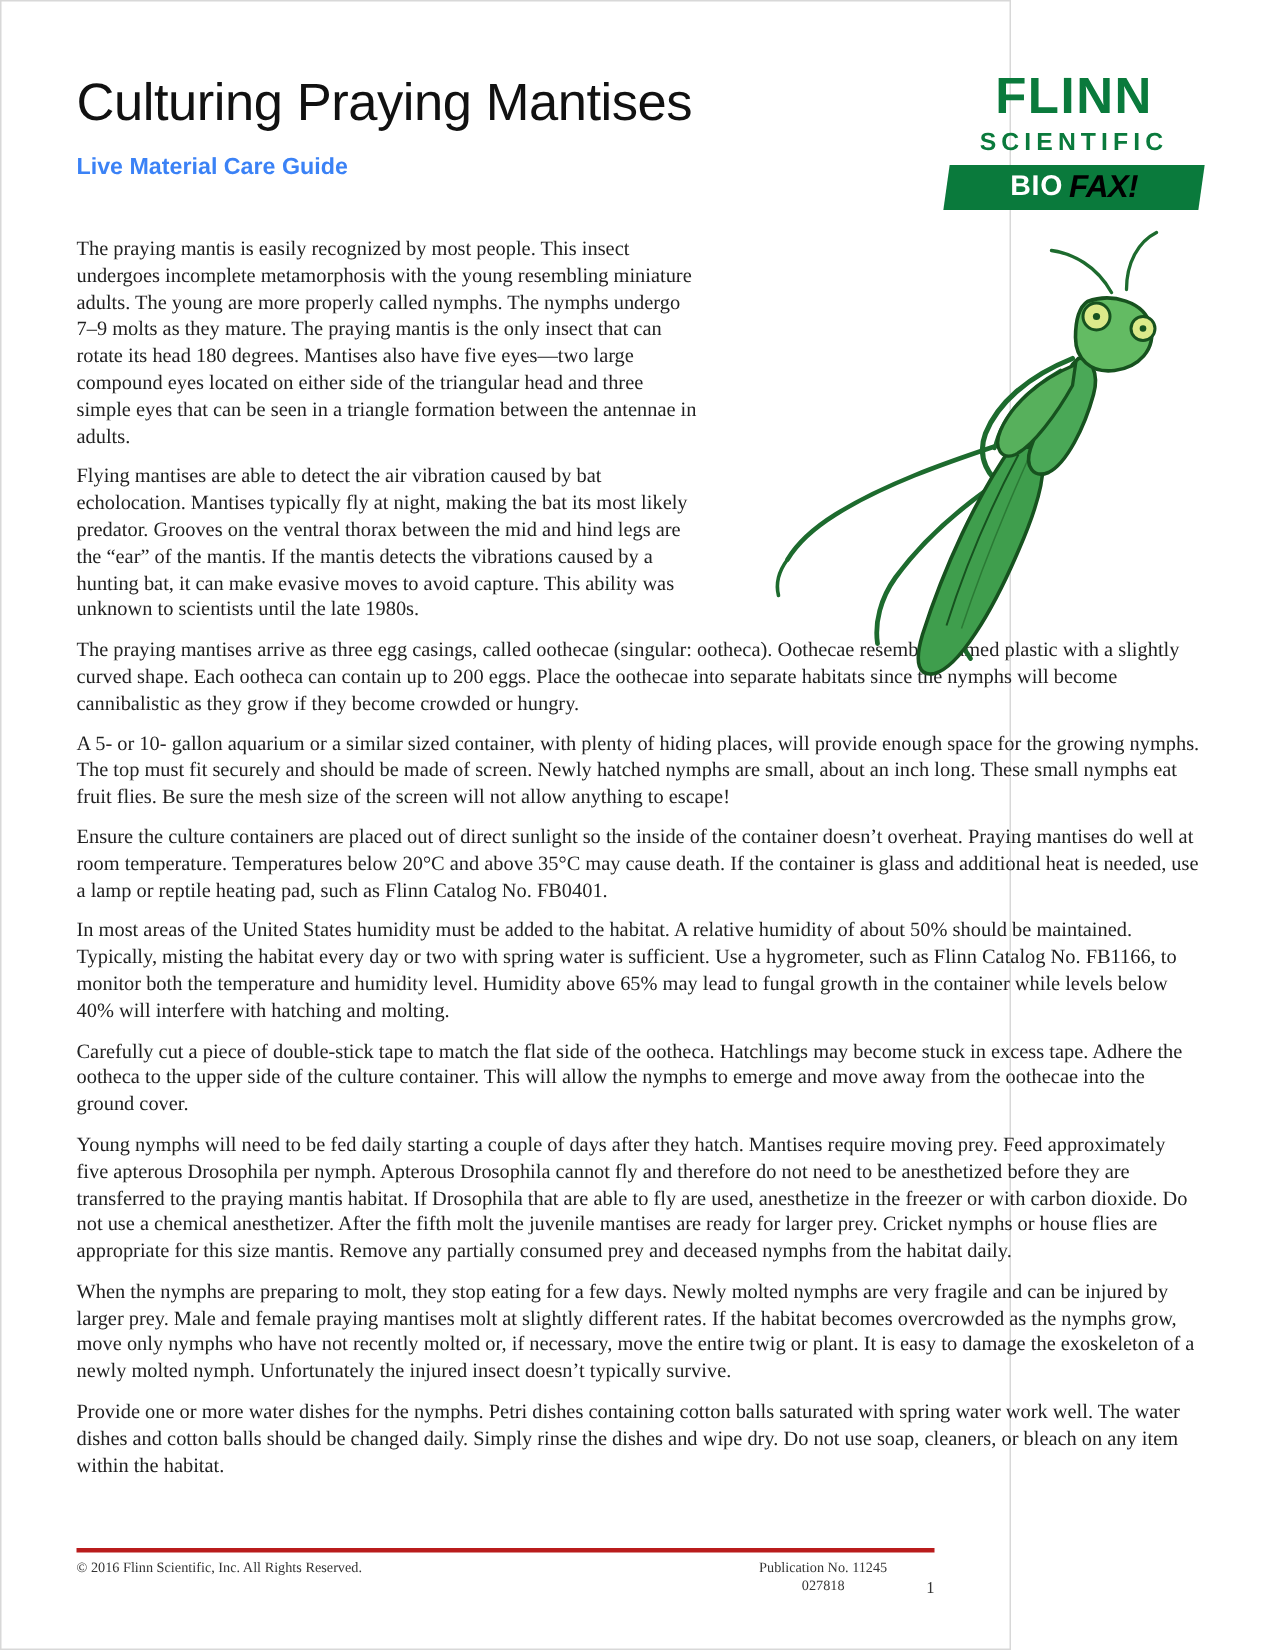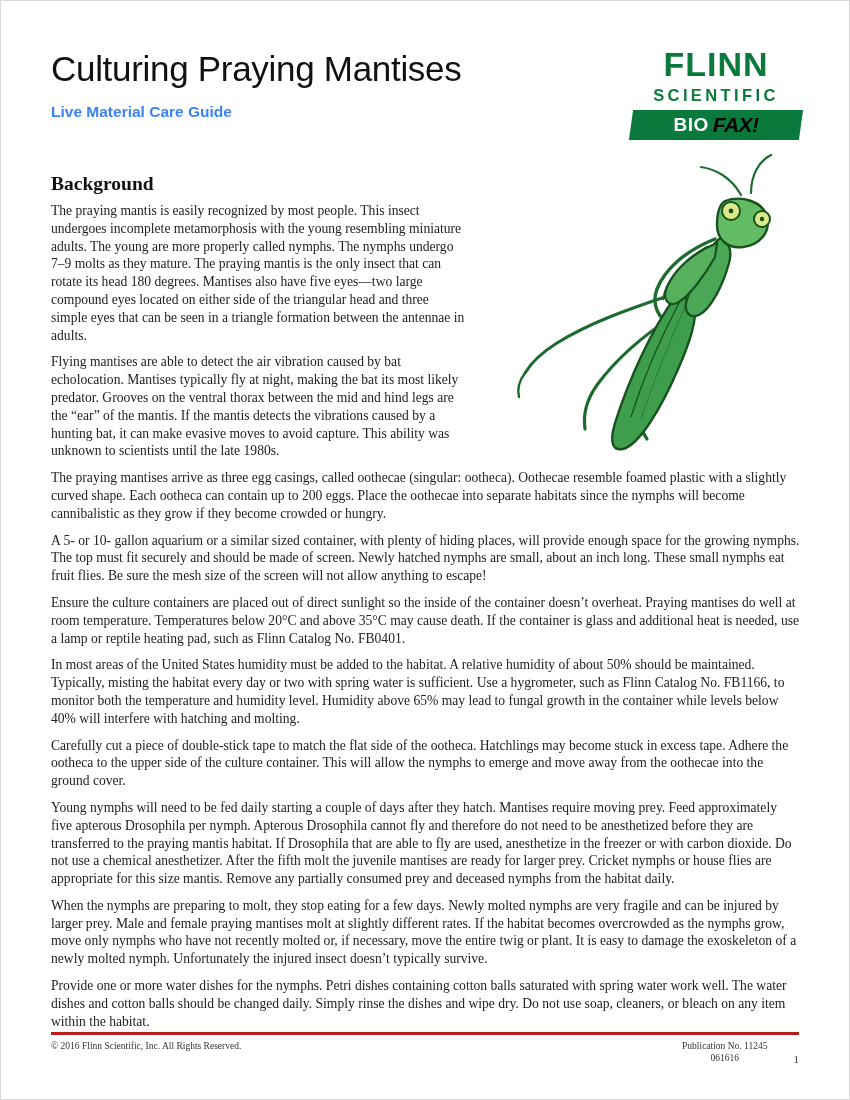--- a/index.html
+++ b/index.html
@@ -11,21 +11,21 @@
     height: 1100px;
     background: #ffffff;
     font-family: "Liberation Serif", serif;
     color: #1a1a1a;
     position: relative;
     overflow: hidden;
   }
   .page {
     position: absolute;
     left: 0; top: 0;
-    width: 850px;
+    width: 674px;
     height: 1100px;
     box-sizing: border-box;
     border: 1px solid #d8d8d8;
     background: #fff;
   }
   .content {
     position: absolute;
     left: 50px;
     top: 38px;
     width: 750px;
@@ -219,21 +219,20 @@
 
         <circle cx="252" cy="64" r="9" fill="#dcea8a" stroke="#17521f" stroke-width="2"></circle>
         <circle cx="283" cy="72" r="8" fill="#dcea8a" stroke="#17521f" stroke-width="2"></circle>
         <circle cx="252" cy="64" r="2.4" fill="#17521f"></circle>
         <circle cx="283" cy="72" r="2.2" fill="#17521f"></circle>
 
         <path d="M238 96 C214 106 196 122 188 140 C183 152 189 160 198 156 C210 150 226 128 236 110 Z" fill="#57b05c" stroke="#17521f" stroke-width="2.2"></path>
       </svg>
     </div>
 
-    <h2 class="section">Background</h2>
     <div class="col-left">
       <p class="body">The praying mantis is easily recognized by most people. This insect undergoes incomplete metamorphosis with the young resembling miniature adults. The young are more properly called nymphs. The nymphs undergo 7–9 molts as they mature. The praying mantis is the only insect that can rotate its head 180 degrees. Mantises also have five eyes—two large compound eyes located on either side of the triangular head and three simple eyes that can be seen in a triangle formation between the antennae in adults.</p>
       <p class="body">Flying mantises are able to detect the air vibration caused by bat echolocation. Mantises typically fly at night, making the bat its most likely predator. Grooves on the ventral thorax between the mid and hind legs are the “ear” of the mantis. If the mantis detects the vibrations caused by a hunting bat, it can make evasive moves to avoid capture. This ability was unknown to scientists until the late 1980s.</p>
     </div>
 
     <p class="body">The praying mantises arrive as three egg casings, called oothecae (singular: ootheca). Oothecae resemble foamed plastic with a slightly curved shape. Each ootheca can contain up to 200 eggs. Place the oothecae into separate habitats since the nymphs will become cannibalistic as they grow if they become crowded or hungry.</p>
     <p class="body">A 5- or 10- gallon aquarium or a similar sized container, with plenty of hiding places, will provide enough space for the growing nymphs. The top must fit securely and should be made of screen. Newly hatched nymphs are small, about an inch long. These small nymphs eat fruit flies. Be sure the mesh size of the screen will not allow anything to escape!</p>
     <p class="body">Ensure the culture containers are placed out of direct sunlight so the inside of the container doesn’t overheat. Praying mantises do well at room temperature. Temperatures below 20°C and above 35°C may cause death. If the container is glass and additional heat is needed, use a lamp or reptile heating pad, such as Flinn Catalog No. FB0401.</p>
     <p class="body">In most areas of the United States humidity must be added to the habitat. A relative humidity of about 50% should be maintained. Typically, misting the habitat every day or two with spring water is sufficient. Use a hygrometer, such as Flinn Catalog No. FB1166, to monitor both the temperature and humidity level. Humidity above 65% may lead to fungal growth in the container while levels below 40% will interfere with hatching and molting.</p>
     <p class="body">Carefully cut a piece of double-stick tape to match the flat side of the ootheca. Hatchlings may become stuck in excess tape. Adhere the ootheca to the upper side of the culture container. This will allow the nymphs to emerge and move away from the oothecae into the ground cover.</p>
@@ -241,19 +240,19 @@
     <p class="body">When the nymphs are preparing to molt, they stop eating for a few days. Newly molted nymphs are very fragile and can be injured by larger prey. Male and female praying mantises molt at slightly different rates. If the habitat becomes overcrowded as the nymphs grow, move only nymphs who have not recently molted or, if necessary, move the entire twig or plant. It is easy to damage the exoskeleton of a newly molted nymph. Unfortunately the injured insect doesn’t typically survive.</p>
     <p class="body">Provide one or more water dishes for the nymphs. Petri dishes containing cotton balls saturated with spring water work well. The water dishes and cotton balls should be changed daily. Simply rinse the dishes and wipe dry. Do not use soap, cleaners, or bleach on any item within the habitat.</p>
 
   </div>
 
   <div class="footer">
     <div class="footer-left">© 2016 Flinn Scientific, Inc. All Rights Reserved.</div>
     <div class="footer-right">
       <div class="pub">
         <div>Publication No. 11245</div>
-        <div>061616</div>
+        <div>027818</div>
       </div>
       <div class="pageno">1</div>
     </div>
   </div>
 
 </div>
 
 </body></html>

